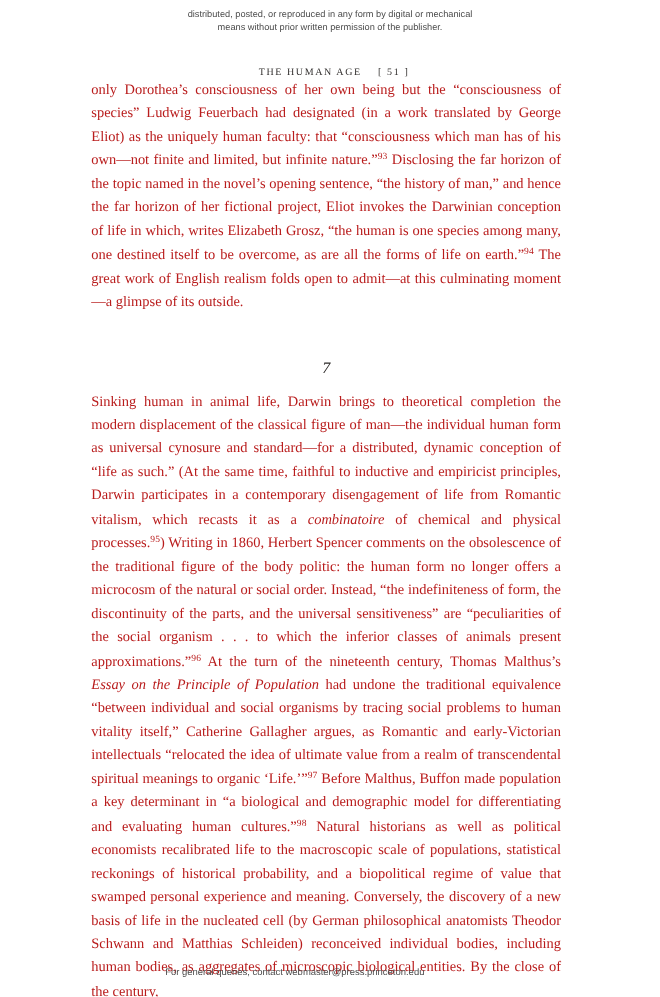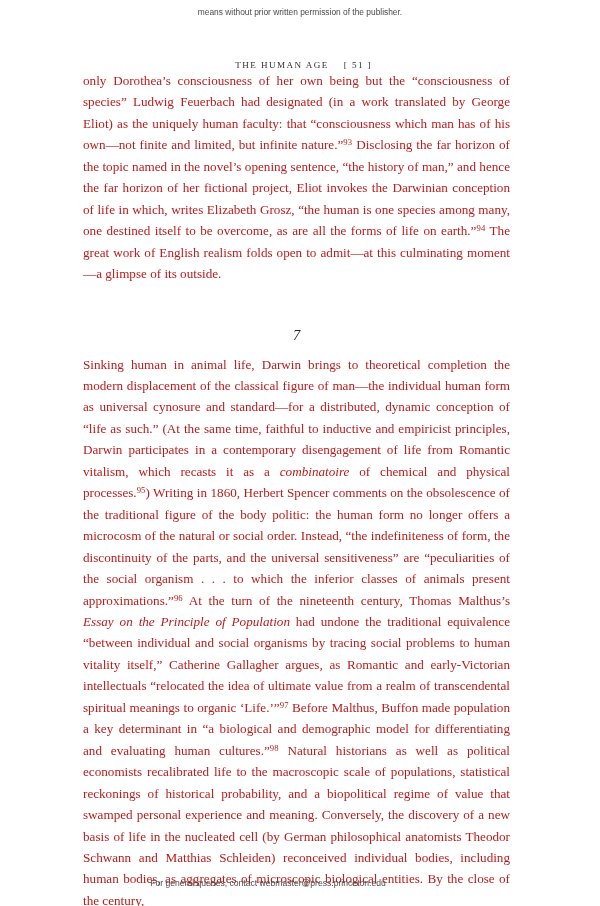--- a/index.html
+++ b/index.html
@@ -91,20 +91,21 @@
     text-align: center;
     font-family: Liberation Sans, sans-serif;
     font-size: 8.6px;
     color: #4a4a4a;
   }
 </style>
 </head>
 <body>
 
 <div class="wm-header">
+  <span class="wm-line">distributed, posted, or reproduced in any form by digital or mechanical</span>
   <span class="wm-line">means without prior written permission of the publisher.</span>
 </div>
 
 <div class="running-head">
   <span>THE HUMAN AGE    [ 51 ]</span>
 </div>
 
 <div class="text-column">
 
   <p class="body-par">only Dorothea’s consciousness of her own being but the “consciousness of species” Ludwig Feuerbach had designated (in a work translated by George Eliot) as the uniquely human faculty: that “consciousness which man has of his own—not finite and limited, but infinite nature.”<sup class="fn">93</sup> Disclosing the far horizon of the topic named in the novel’s opening sentence, “the history of man,” and hence the far horizon of her fictional project, Eliot invokes the Darwinian conception of life in which, writes Elizabeth Grosz, “the human is one species among many, one destined itself to be overcome, as are all the forms of life on earth.”<sup class="fn">94</sup> The great work of English realism folds open to admit—at this culminating moment—a glimpse of its outside.</p>

